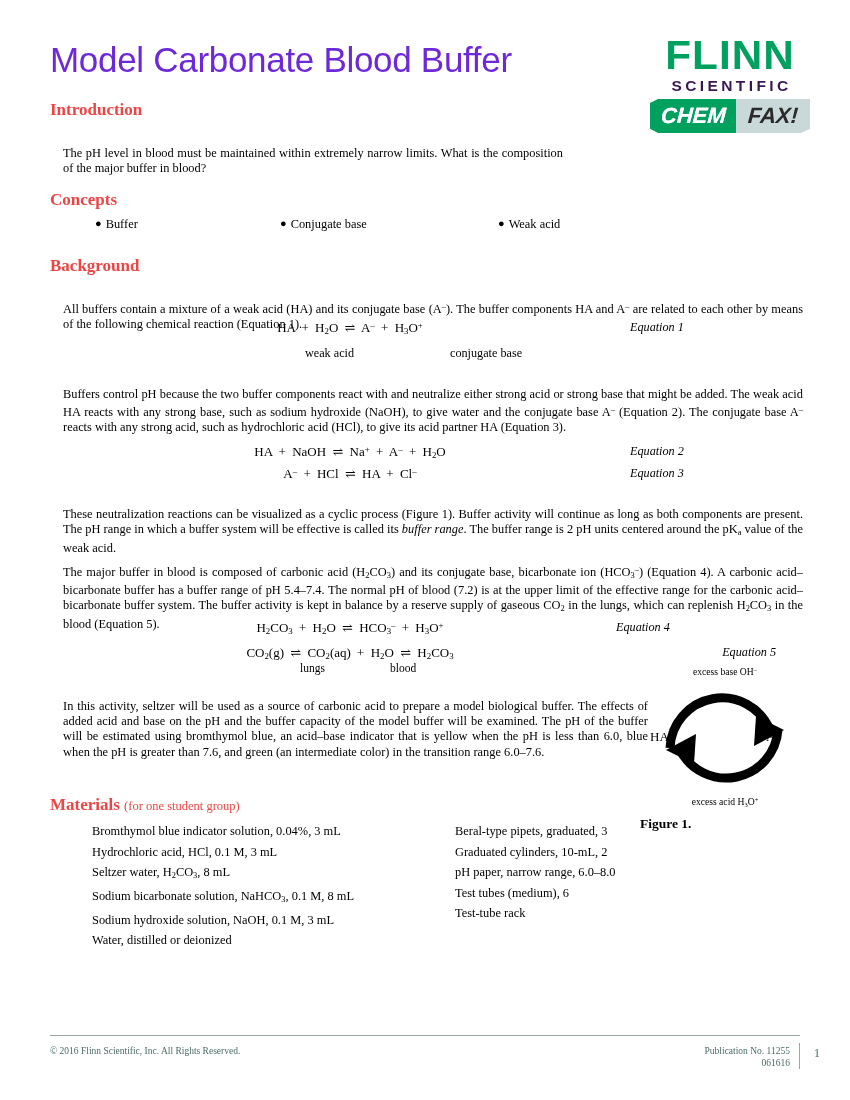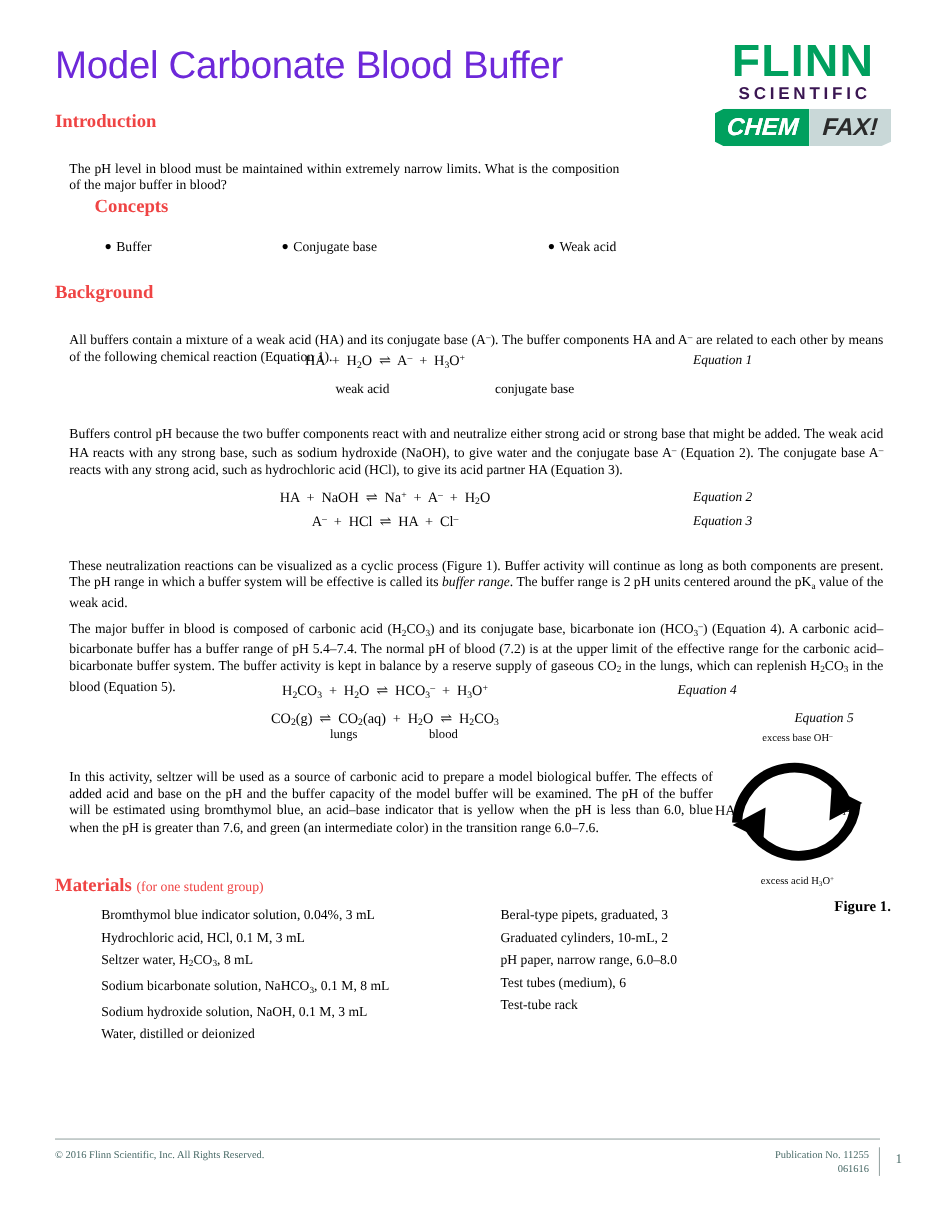--- a/index.html
+++ b/index.html
@@ -198,21 +198,21 @@
     position: absolute;
     font-size: 13px;
     top: 63px;
   }
   .fig-ha { left: 10px; }
   .fig-a  { left: 126px; }
   .fig-caption {
     position: absolute;
     top: 150px;
     width: 100%;
-    text-align: right;
+    text-align: left;
     font-weight: bold;
     font-size: 13.5px;
   }
   .fig-svg { position: absolute; left: 18px; top: 12px; }
 
   
   .mat-col {
     position: absolute;
     font-size: 12.4px;
     line-height: 20.5px;
@@ -277,24 +277,24 @@
       </div>
       <div class="banner-right">
         <span>FAX!</span>
       </div>
     </div>
   </div>
 
   <h2 class="section" style="top:100px;">Introduction</h2>
   <p class="body" style="left:50px; top:133px; width:500px;">The pH level in blood must be maintained within extremely narrow limits. What is the composition of the major buffer in blood?</p>
 
-  <h2 class="section" style="top:178px;margin-left:36px;">Concepts</h2>
+  <h2 class="section" style="top:190px;">Concepts</h2>
   <div class="concepts">
     <div class="ci" style="left:45px; top:0;"><span class="bullet">●</span><span>Buffer</span></div>
-    <div class="ci" style="left:206px; top:0;text-align:center;"><span class="bullet">●</span><span>Conjugate base</span></div>
+    <div class="ci" style="left:230px; top:0;text-align:center;"><span class="bullet">●</span><span>Conjugate base</span></div>
     <div class="ci" style="left:448px; top:0;"><span class="bullet">●</span><span>Weak acid</span></div>
   </div>
 
   <h2 class="section" style="top:256px;">Background</h2>
 
   <p class="body" style="left:50px; top:286px; width:740px;">
     All buffers contain a mixture of a weak acid (HA) and its conjugate base (A<sup>–</sup>). The buffer components HA and A<sup>–</sup> are related to each other by means of the following chemical reaction (Equation 1).
   </p>
 
   <div class="eqrow" style="top:320px;">

